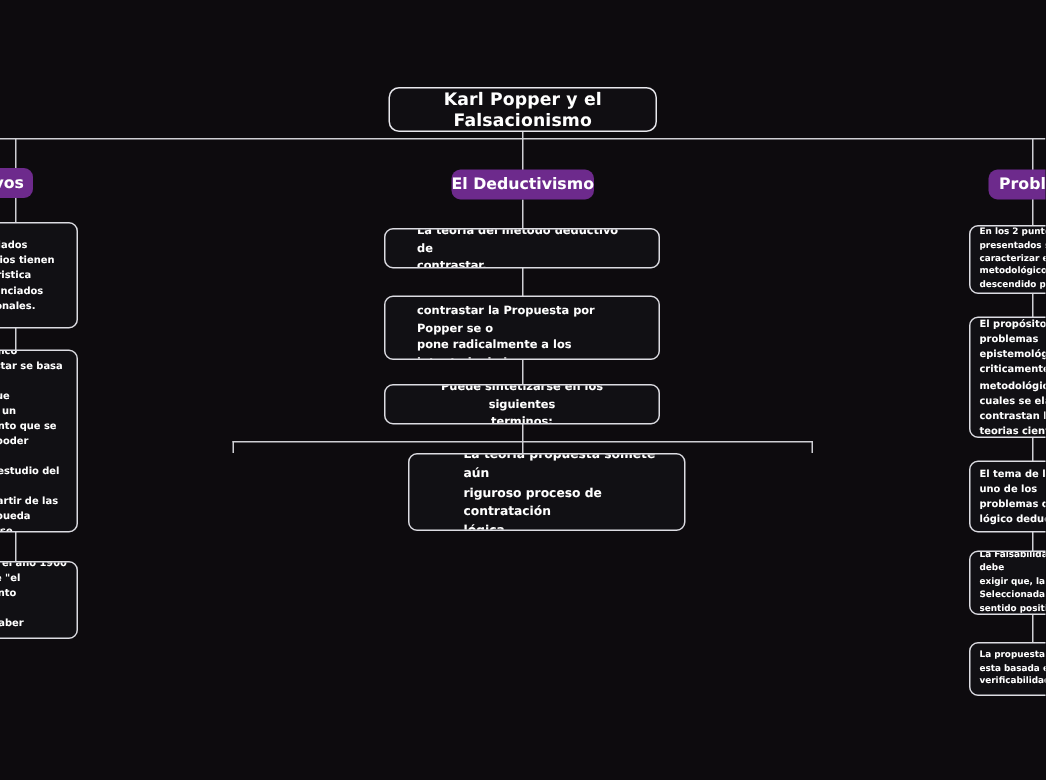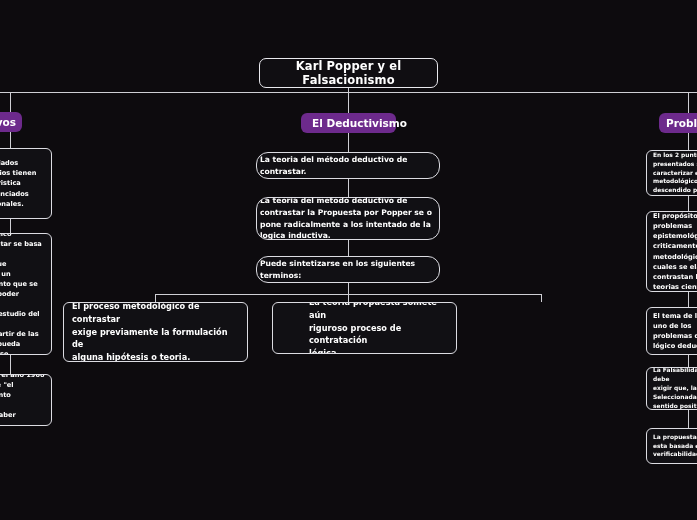--- a/index.html
+++ b/index.html
@@ -54,21 +54,21 @@
   .branch-pill {
     position: absolute;
     box-sizing: border-box;
     background: #6d2a8c;
     border-radius: 6px;
     color: #ffffff;
     font-weight: bold;
     font-size: 10.5px;
     display: flex;
     align-items: center;
-    justify-content: flex-start;
+    justify-content: center;
     text-align: center;
     padding: 5px 11px;
     white-space: nowrap;
     z-index: 4;
   }
 
   
   .leaf {
     position: absolute;
     box-sizing: border-box;
@@ -81,21 +81,21 @@
     overflow: hidden;
     display: flex;
     align-items: center;
   }
   .leaf .txt {
     display: block;
     width: 100%;
     white-space: pre-line;
   }
   .leaf.small { font-size: 6.6px; line-height: 1.52; padding: 5px 6px; }
-  .leaf.mid   { font-size: 7.6px; line-height: 1.55; padding: 6px 3px; border-radius: 12px; }
+  .leaf.mid   { font-size: 7.6px; line-height: 1.55; padding: 6px 21px; }
   .leaf.big   { font-size: 8.2px; line-height: 1.58; padding: 7px 8px; }
   .leaf.tiny  { font-size: 5.9px; line-height: 1.5;  padding: 5px 6px; }
 </style>
 </head>
 <body>
 
 <div id="canvas">
 
   <div class="conn v" style="left:348px; top:88px; height:35px;"></div>
 
@@ -158,30 +158,25 @@
 contrastar.</span>
   </div>
 
   <div class="leaf mid" style="left:256px; top:197px; width:184px; height:43px;">
     <span class="txt">La teoria del metodo deductivo de
 contrastar la Propuesta por Popper se o
 pone radicalmente a los intentado de la
 logica inductiva.</span>
   </div>
 
-  <div class="leaf mid" style="left:256px; top:256px; width:184px; height:27px;">
+  <div class="leaf mid" style="left:256px; top:256px; width:184px; height:27px;text-align:center;">
     <span class="txt">Puede sintetizarse en los siguientes
 terminos:</span>
   </div>
 
-  <div class="leaf big" style="left:63px; top:302px; width:185px; height:60px;">
-    <span class="txt">El proceso metodológico de contrastar
- exige previamente la formulación de
-alguna hipótesis o teoria.</span>
-  </div>
 
   <div class="leaf big" style="left:272px; top:302px; width:185px; height:52px;padding-left:36px;">
     <span class="txt">La teoria propuesta somete aún
 riguroso proceso de contratación
 lógica.</span>
   </div>
 
 
   <div class="branch-pill" style="left:659px; top:113px; width:100px; height:20px; justify-content:flex-start; padding-left:7px;">
     <span>Proble</span>

